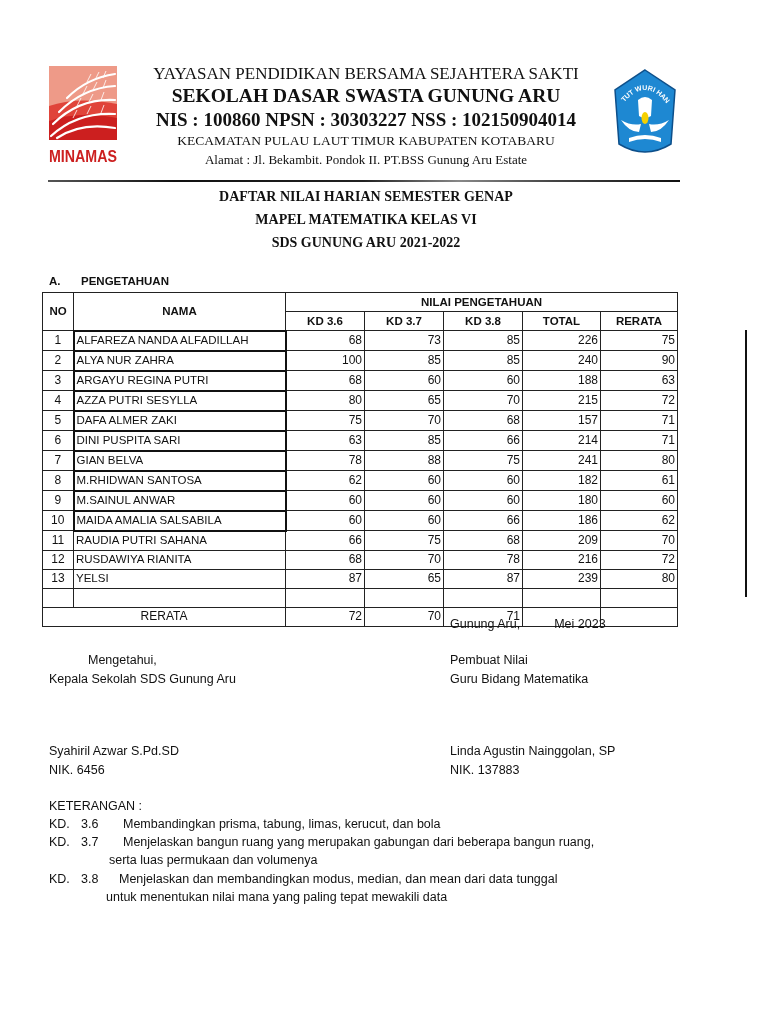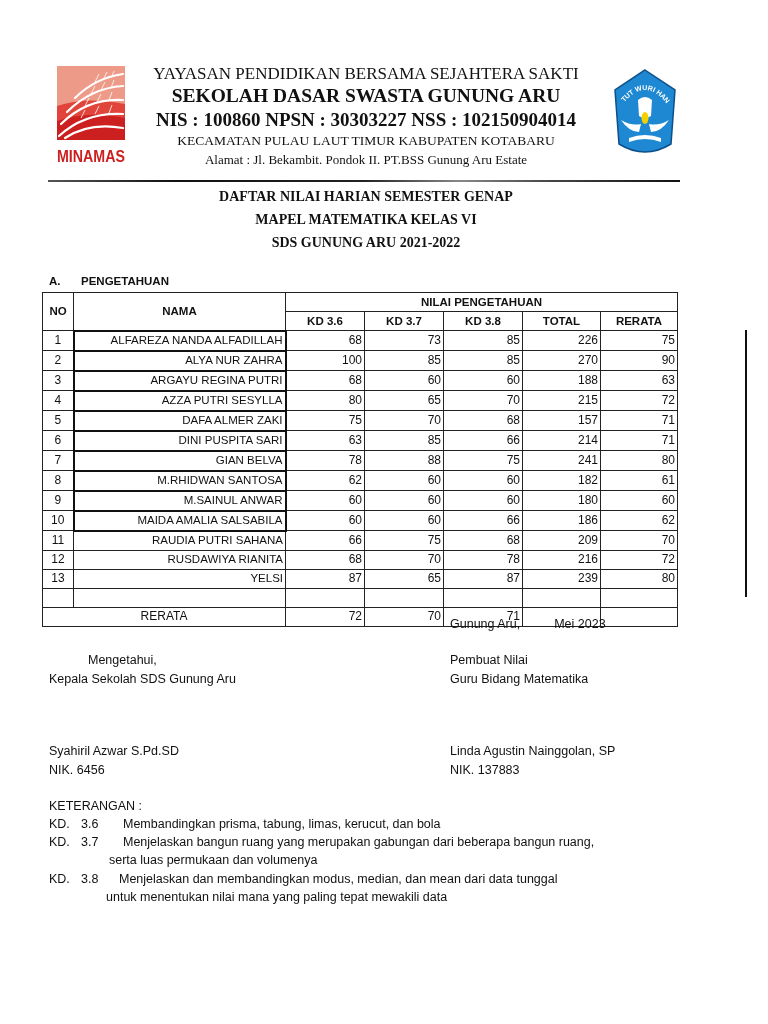--- a/index.html
+++ b/index.html
@@ -1,21 +1,21 @@
 <!DOCTYPE html>
 <html><head>
 <meta charset="utf-8">
 <style>
   html, body { margin: 0; padding: 0; background: #ffffff; }
   body { width: 768px; height: 1024px; position: relative; overflow: hidden; font-family: "Liberation Sans", sans-serif; color: #111; }
 
   .abs { position: absolute; }
 
   
-  .logo-minamas { left: 47px; top: 66px; width: 72px; height: 100px; margin-left: 8px; }
+  .logo-minamas { left: 47px; top: 66px; width: 72px; height: 100px; }
   .logo-tut { left: 611px; top: 68px; width: 68px; height: 92px; }
   .lh { left: 120px; width: 492px; text-align: center; font-family: "Liberation Serif", serif; white-space: nowrap; }
   .lh1 { top: 64px; font-size: 17px; }
   .lh2 { top: 85px; font-size: 19.5px; font-weight: bold; }
   .lh3 { top: 109px; font-size: 19px; font-weight: bold; }
   .lh4 { top: 133px; font-size: 13.5px; }
   .lh5 { top: 152px; font-size: 13px; }
   .hr { left: 48px; top: 180px; width: 632px; height: 2px; background: linear-gradient(90deg,#555 0%,#111 20%,#222 50%,#888 65%,#444 80%,#111 100%); }
 
   
@@ -23,21 +23,21 @@
   .t1 { top: 189px; } .t2 { top: 212px; } .t3 { top: 235px; }
 
   .section { left: 49px; top: 275px; font-size: 11.5px; font-weight: bold; }
   .section .letter { display: inline-block; width: 32px; }
 
   
   table.grades { position: absolute; left: 42px; top: 292px; border-collapse: collapse; font-size: 12px; table-layout: fixed; }
   table.grades td, table.grades th { border: 1px solid #222; padding: 0 2px; height: 18px; line-height: 17px; white-space: nowrap; overflow: hidden; }
   table.grades th { font-weight: bold; font-size: 11.5px; text-align: center; }
   table.grades td.no { text-align: center; }
-  table.grades td.nama { text-align: right; font-size: 11.5px; }
+  table.grades td.nama { text-align: left; font-size: 11.5px; }
   table.grades td.nama.thick { border: 2px solid #111; }
   table.grades td.num { text-align: right; }
   table.grades td.rerata-label { text-align: center; }
 
   .sideline { left: 745px; top: 330px; width: 2px; height: 267px; background: #111; }
 
   
   .txt { font-size: 12.5px; white-space: nowrap; }
   .place { left: 450px; top: 617px; }
   .place .month { margin-left: 34px; }
@@ -131,21 +131,21 @@
         <td class="num">85</td>
         <td class="num">226</td>
         <td class="num">75</td>
       </tr>
     <tr>
         <td class="no">2</td>
         <td class="nama thick">ALYA NUR ZAHRA</td>
         <td class="num">100</td>
         <td class="num">85</td>
         <td class="num">85</td>
-        <td class="num">270</td>
+        <td class="num">240</td>
         <td class="num">90</td>
       </tr>
     <tr>
         <td class="no">3</td>
         <td class="nama thick">ARGAYU REGINA PUTRI</td>
         <td class="num">68</td>
         <td class="num">60</td>
         <td class="num">60</td>
         <td class="num">188</td>
         <td class="num">63</td>

